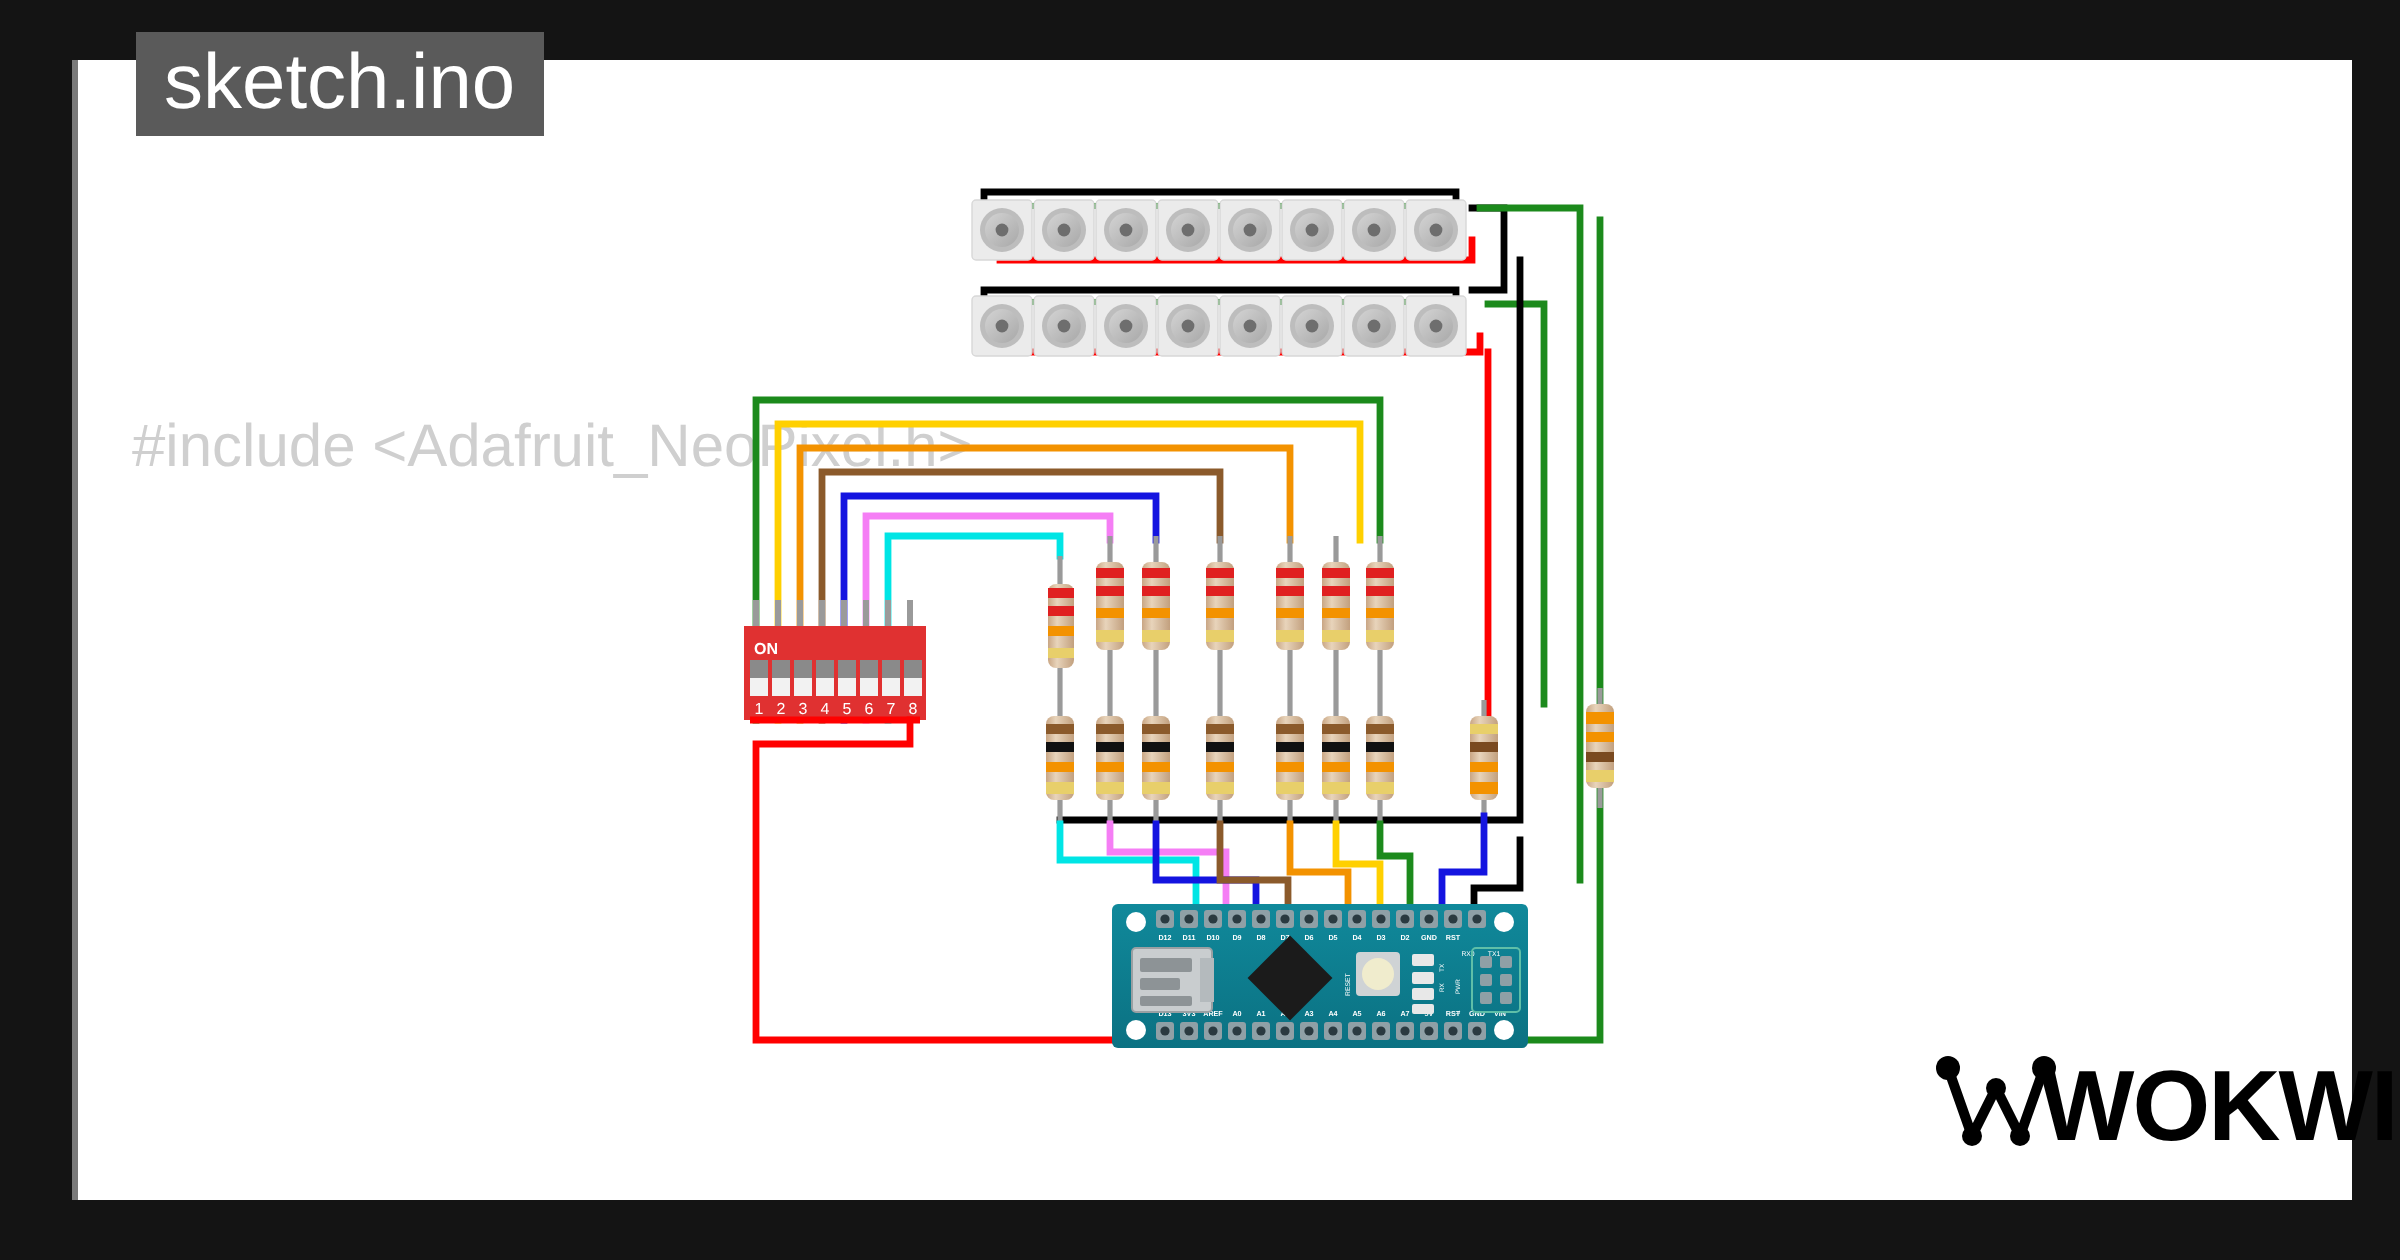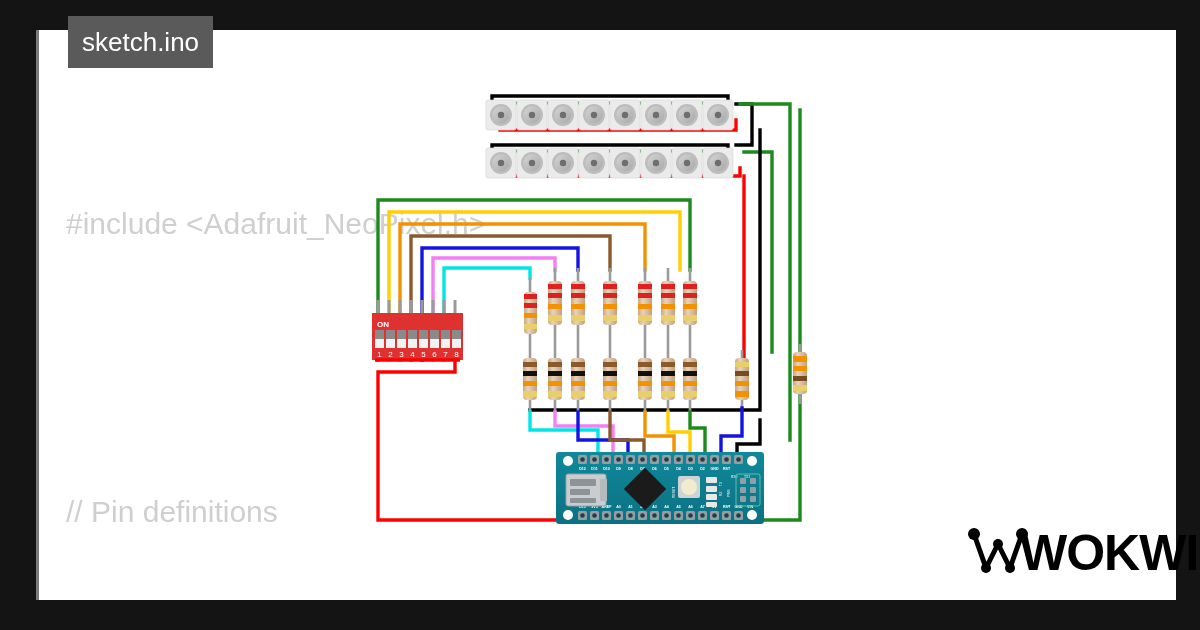--- a/index.html
+++ b/index.html
@@ -15,21 +15,21 @@
     position:absolute;left:36px;top:30px;width:1140px;height:570px;
     background:#ffffff;
     border-left:3px solid #7a7a7a;
     box-sizing:border-box;
   }
 
   
   #tab{
     position:absolute;left:68px;top:16px;
     background:#5a5a5a;color:#ffffff;
-    font-size:26px;line-height:52px;
+    font-size:39px;line-height:52px;
     padding:0 14px;height:52px;
     white-space:nowrap;
     z-index:40;
   }
 
   
   #code{
     position:absolute;left:66px;top:104px;
     z-index:5;
     color:#cfcfcf;
@@ -54,21 +54,20 @@
 
   <div id="sheet"></div>
 
   <div id="tab">
     <span>sketch.ino</span>
   </div>
 
   <div id="code">
     <div>#include &lt;Adafruit_NeoPixel.h&gt;</div>
     <div></div>
-    <div>// Pin definitions</div>
     
     
     
     
     
     
     
   </div>
 
   <svg id="diagram" viewBox="0 0 1200 630">

